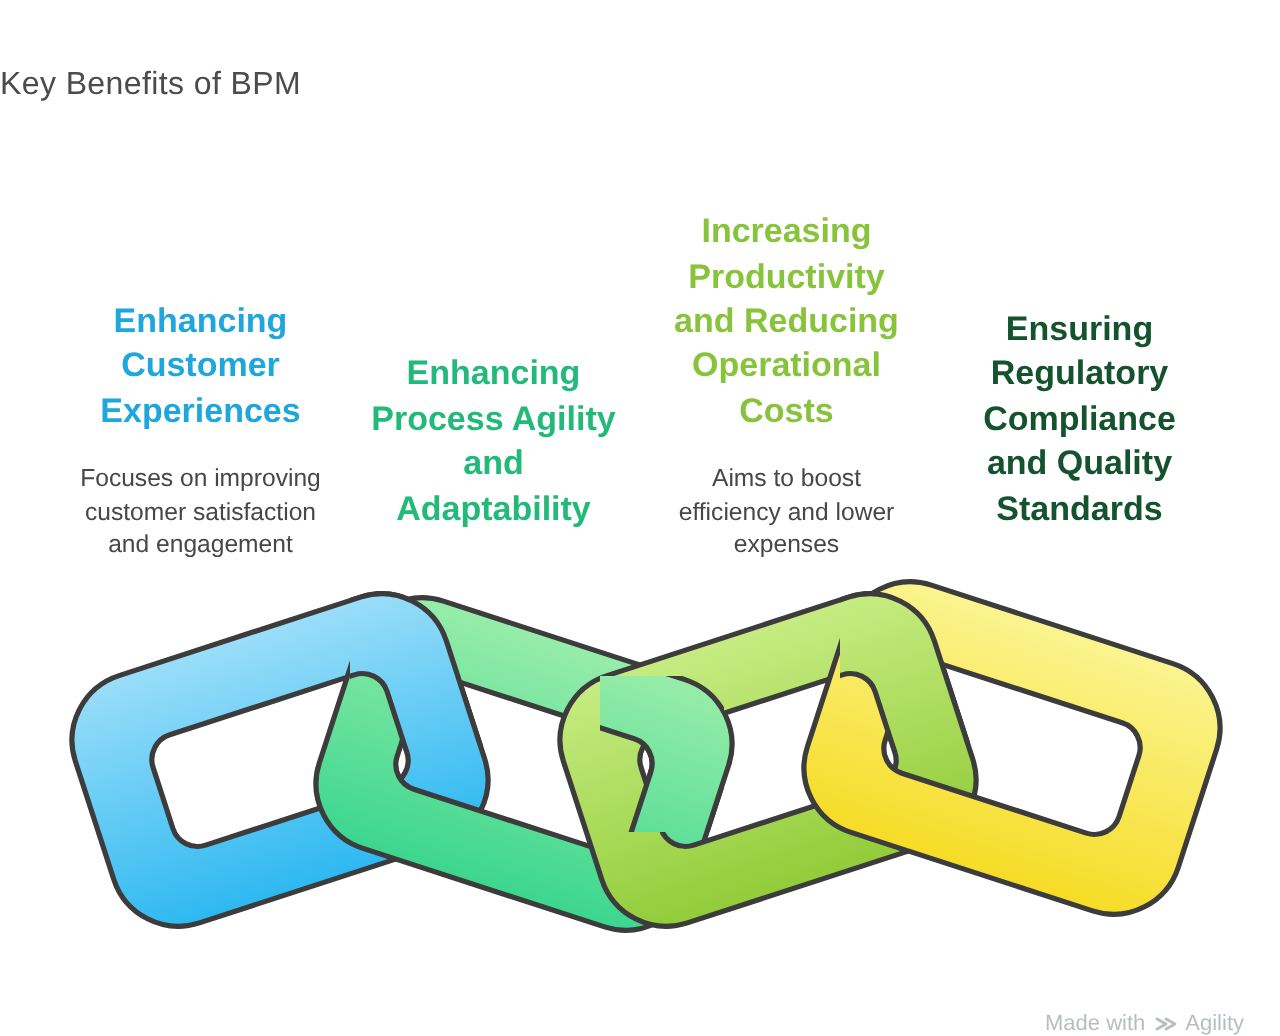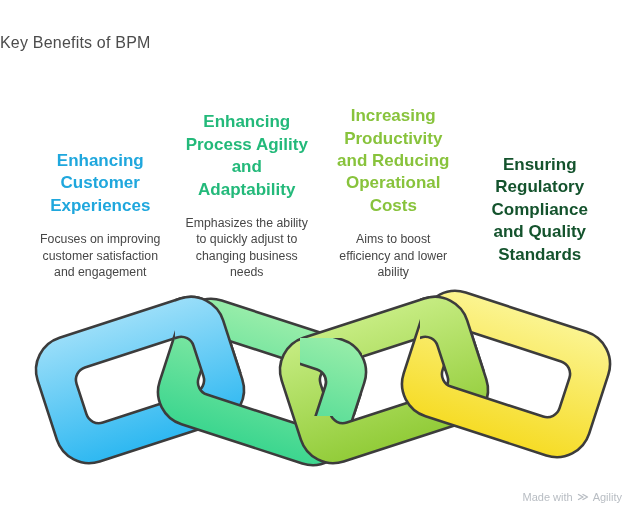--- a/index.html
+++ b/index.html
@@ -21,44 +21,43 @@
   .col h3{
     margin:0 0 14px 0;font-size:17px;line-height:1.32;font-weight:700;
   }
   .col p{
     margin:0;font-size:12.3px;line-height:1.32;color:#474747;
   }
   .chain-wrap{position:absolute;left:0;top:283px;width:640px;height:215px;}
   .chain-wrap svg{display:block;width:640px;height:215px;}
   .chain-wrap path{stroke-width:2.6;stroke-linejoin:round;}
   .watermark{
-    position:absolute;right:18px;bottom:15px;display:flex;align-items:center;gap:4px;
+    position:absolute;right:18px;bottom:0;display:flex;align-items:center;gap:4px;
     font-size:11px;color:#b8bdc3;cursor:pointer;text-decoration:none;
   }
   .watermark svg{display:block;}
 </style>
 </head>
 <body>
 
 <div class="canvas">
 
   <h1 class="title">Key Benefits of BPM</h1>
 
   <div class="columns">
     <div class="col">
       <h3 style="color: rgb(31, 167, 221);">Enhancing Customer Experiences</h3>
       <p>Focuses on improving customer satisfaction and engagement</p>
     </div>
     <div class="col">
       <h3 style="color: rgb(35, 185, 122);">Enhancing Process Agility and Adaptability</h3>
-      <p>Emphasizes the ability to quickly adjust to changing business needs</p>
     </div>
     <div class="col">
       <h3 style="color: rgb(136, 195, 60);">Increasing Productivity and Reducing Operational Costs</h3>
-      <p>Aims to boost efficiency and lower ability</p>
+      <p>Aims to boost efficiency and lower expenses</p>
     </div>
     <div class="col">
       <h3 style="color: #14532d;">Ensuring Regulatory Compliance and Quality Standards</h3>
     </div>
   </div>
 
   <div class="chain-wrap">
     <svg viewBox="0 0 640 215" xmlns="http://www.w3.org/2000/svg">
       <defs>
         <linearGradient id="gBlue" x1="0" y1="0" x2="0" y2="1">

